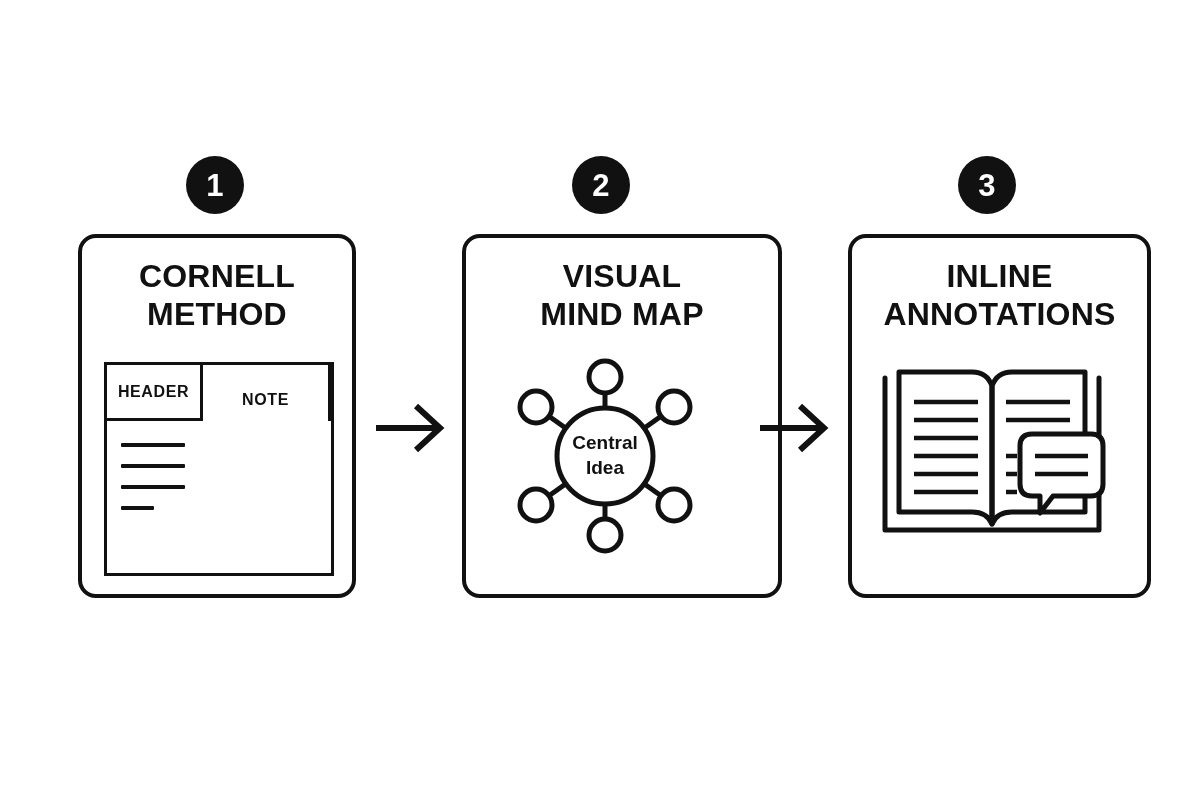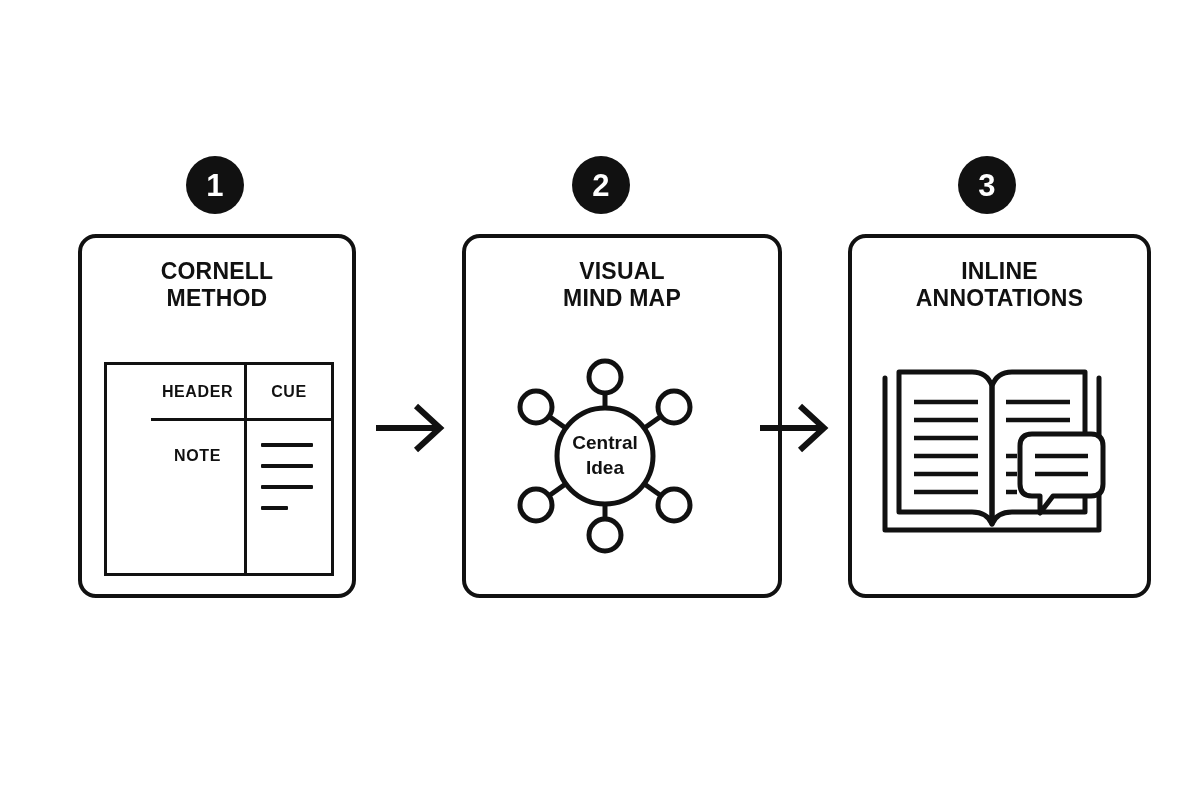--- a/index.html
+++ b/index.html
@@ -53,21 +53,21 @@
     border-radius: 18px;
     background: #ffffff;
   }
 
   .card-title {
     position: absolute;
     left: -20px;
     right: -20px;
     text-align: center;
     font-weight: bold;
-    font-size: 23px;
+    font-size: 32px;
     line-height: 1.18;
     letter-spacing: 0.2px;
     white-space: pre-line;
     color: #111111;
   }
 
   .card-art {
     position: absolute;
   }
 
@@ -122,26 +122,23 @@
 
     <div class="badge" style="left:186px; top:156px;">
       <span>1</span>
     </div>
 
     <div class="card" style="left:78px; top:234px; width:278px; height:364px;">
 
       <div class="card-title" style="top:20px;">CORNELL
 METHOD</div>
 
-      <div class="cornell-table" style="left:22px; top:124px; width:230px; height:214px;padding-left:44px;">
+      <div class="cornell-table" style="left:22px; top:124px; width:230px; height:214px;">
         <div class="cell c-header">
           <span>HEADER</span>
-        </div>
-        <div class="cell c-cue">
-          <span>CUE</span>
         </div>
         <div class="cell c-note">
           <span>NOTE</span>
         </div>
         <div class="cell c-lines">
           <div class="note-lines">
             <div class="note-line" style="width:100%"></div>
             <div class="note-line" style="width:100%"></div>
             <div class="note-line" style="width:100%"></div>
             <div class="note-line" style="width:52%"></div>

